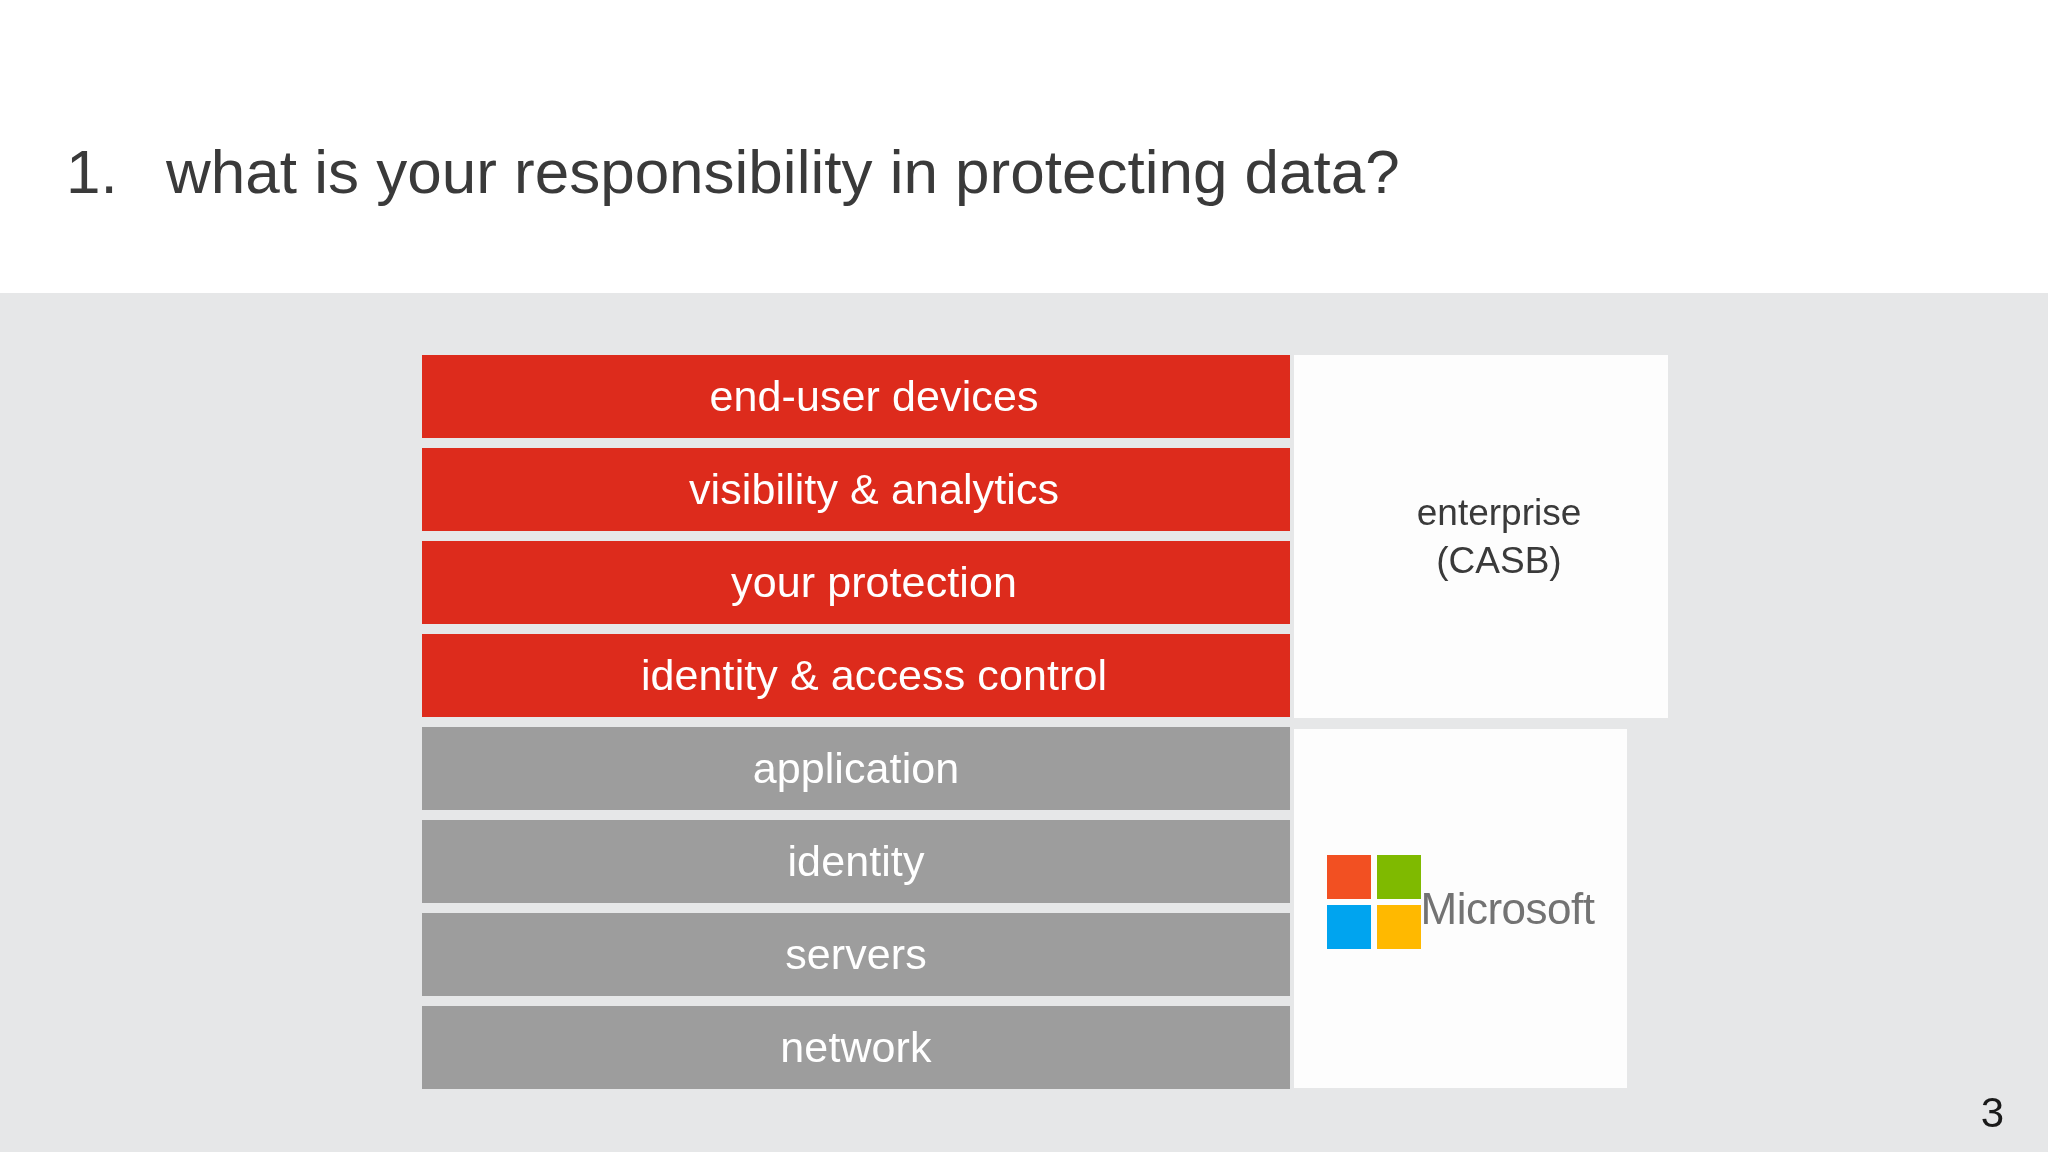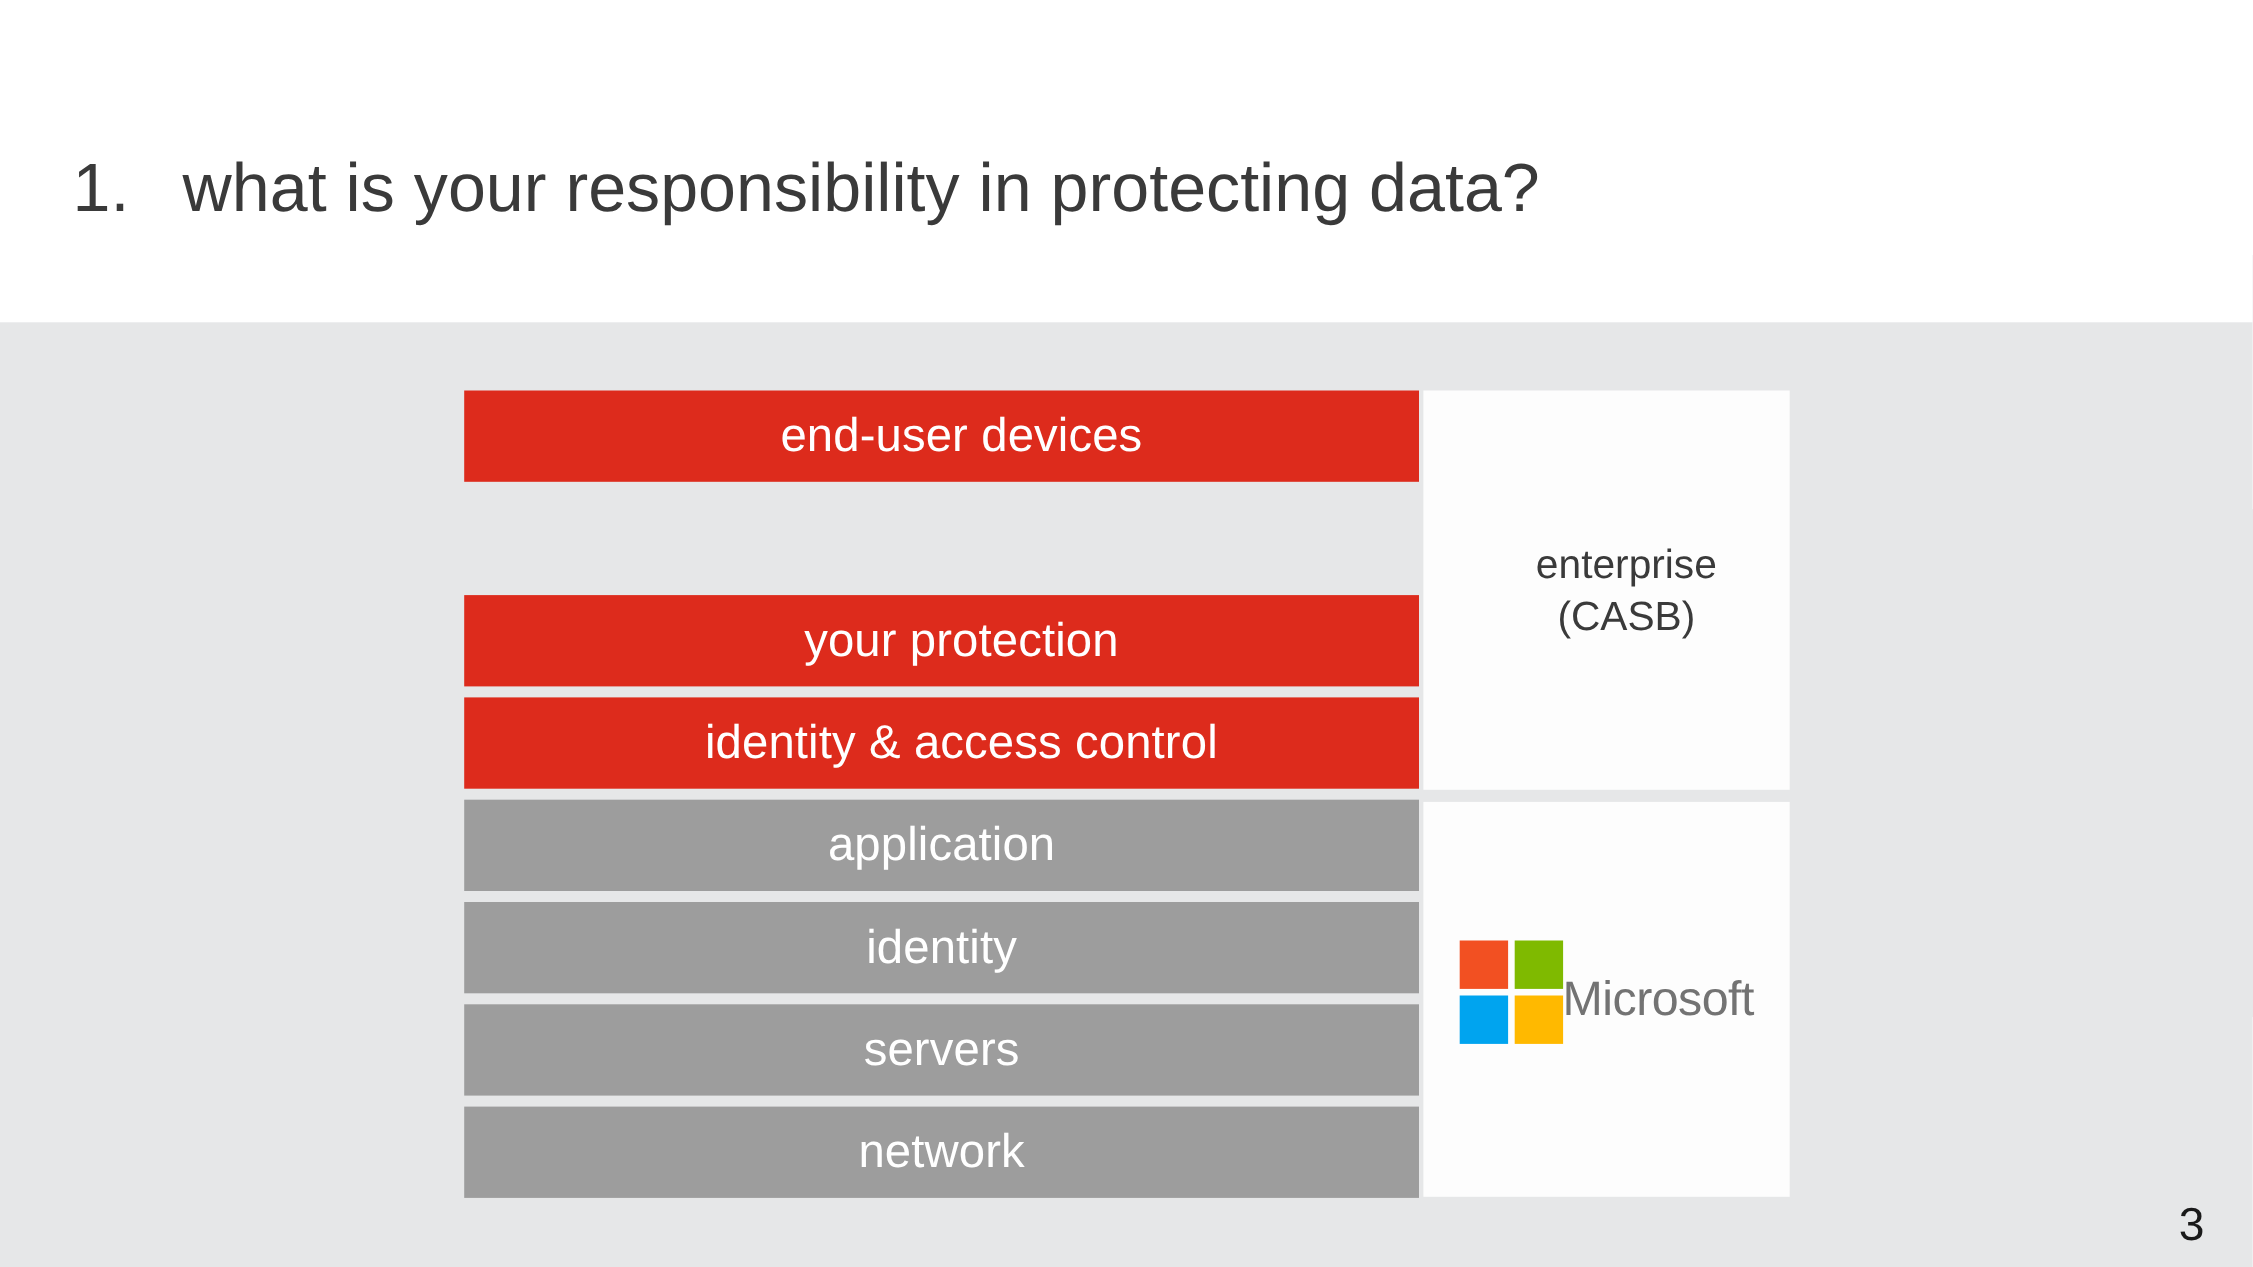--- a/index.html
+++ b/index.html
@@ -74,21 +74,21 @@
 
   
   .side-panel {
     position: absolute;
     left: 1294px;
     background: #fdfdfd;
     box-sizing: border-box;
   }
   .panel-casb {
     top: 355px;
-    width: 333px;
+    width: 374px;
     height: 363px;
     display: flex;
     align-items: center;
     justify-content: center;
     padding-left: 36px;
   }
   .casb-text {
     text-align: center;
     color: #3a3a3a;
     font-size: 37px;
@@ -135,20 +135,21 @@
 
   <div class="title-band"></div>
 
   <div class="title-row">
     <span class="title-num">1.</span>
     <span class="title-text">what is your responsibility in protecting data?</span>
   </div>
 
   <div class="stack">
     <div class="bar red" style="top:0px">end-user devices</div>
+    <div class="bar red" style="top:93px">visibility &amp; analytics</div>
     <div class="bar red" style="top:186px">your protection</div>
     <div class="bar gray" style="top:372px">application</div>
     <div class="bar red" style="top:279px">identity &amp; access control</div>
     <div class="bar gray" style="top:465px">identity</div>
     <div class="bar gray" style="top:558px">servers</div>
     <div class="bar gray" style="top:651px">network</div>
   </div>
 
   <div class="side-panel panel-casb">
     <div class="casb-text">

